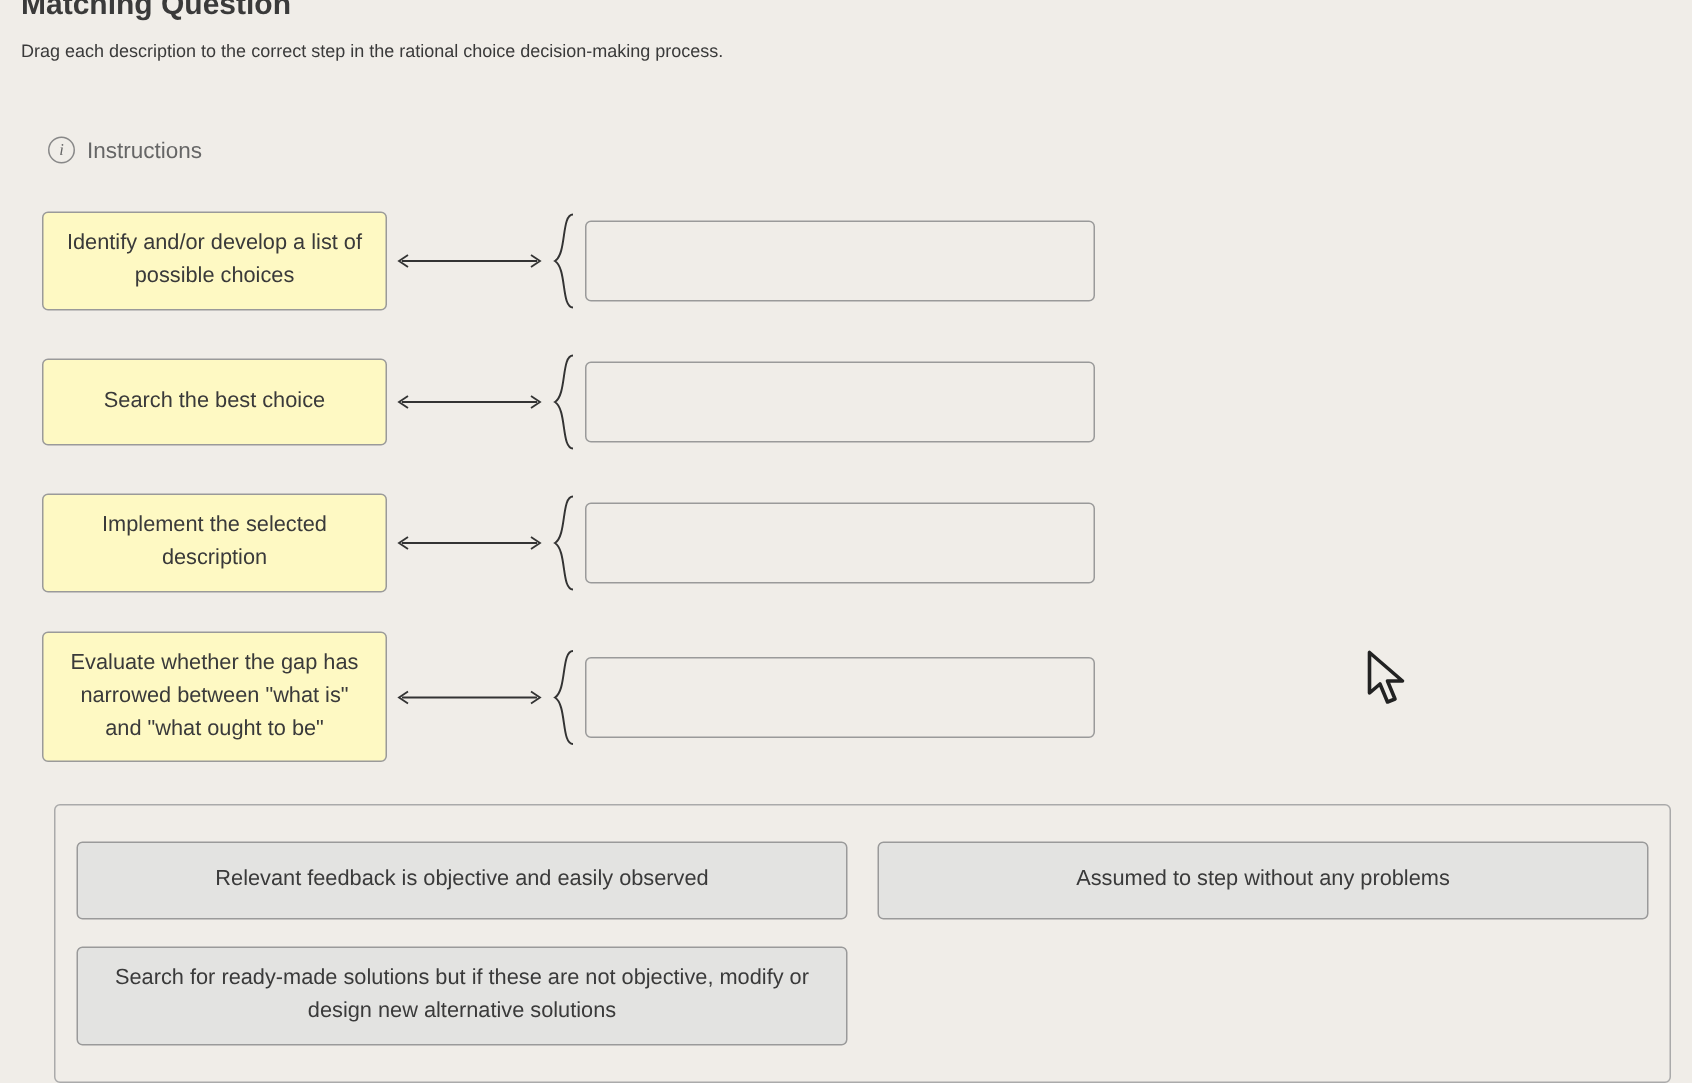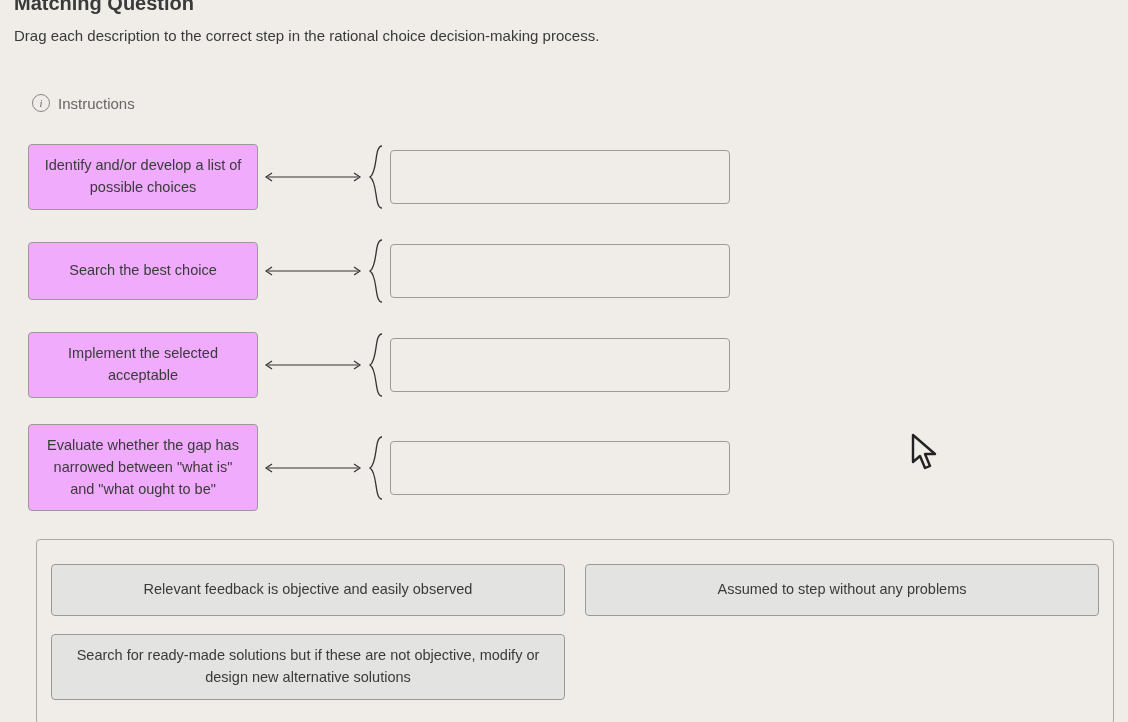--- a/index.html
+++ b/index.html
@@ -16,21 +16,21 @@
     padding: 0 14px;
   }
   .title {
     font-size: 20px;
     font-weight: 600;
     color: #3a3a3a;
     margin-top: -8px;
     margin-bottom: 12px;
   }
   .prompt {
-    font-size: 15px;
+    font-size: 12px;
     color: #3a3a3a;
     margin-bottom: 50px;
   }
   .instructions-row {
     display: flex;
     align-items: center;
     gap: 8px;
     margin-bottom: 30px;
     margin-left: 18px;
     color: #666;
@@ -55,21 +55,21 @@
   .match-row {
     display: flex;
     align-items: center;
     margin-bottom: 24px;
   }
   .step-box {
     width: 230px;
     min-height: 58px;
     border: 1px solid #9a9a9a;
     border-radius: 4px;
-    background: #f0abfc;
+    background: #fef9c3;
     display: flex;
     align-items: center;
     justify-content: center;
     text-align: center;
     padding: 10px 12px;
     font-size: 14.5px;
     color: #3a3a3a;
     line-height: 1.5;
   }
   .connector {
@@ -167,21 +167,21 @@
       </div>
       <div class="brace">
         <svg viewBox="0 0 18 70">
           <path d="M14 4 C6 4 10 30 2 35 C10 40 6 66 14 66" fill="none" stroke="#333" stroke-width="1.3"></path>
         </svg>
       </div>
       <div class="drop-zone"></div>
     </div>
 
     <div class="match-row">
-      <div class="step-box">Implement the selected acceptable</div>
+      <div class="step-box">Implement the selected description</div>
       <div class="connector">
         <svg viewBox="0 0 110 40">
           <line x1="10" y1="20" x2="100" y2="20" stroke="#333" stroke-width="1.2"></line>
           <polyline points="14,16 8,20 14,24" fill="none" stroke="#333" stroke-width="1.2"></polyline>
           <polyline points="96,16 102,20 96,24" fill="none" stroke="#333" stroke-width="1.2"></polyline>
         </svg>
       </div>
       <div class="brace">
         <svg viewBox="0 0 18 70">
           <path d="M14 4 C6 4 10 30 2 35 C10 40 6 66 14 66" fill="none" stroke="#333" stroke-width="1.3"></path>

